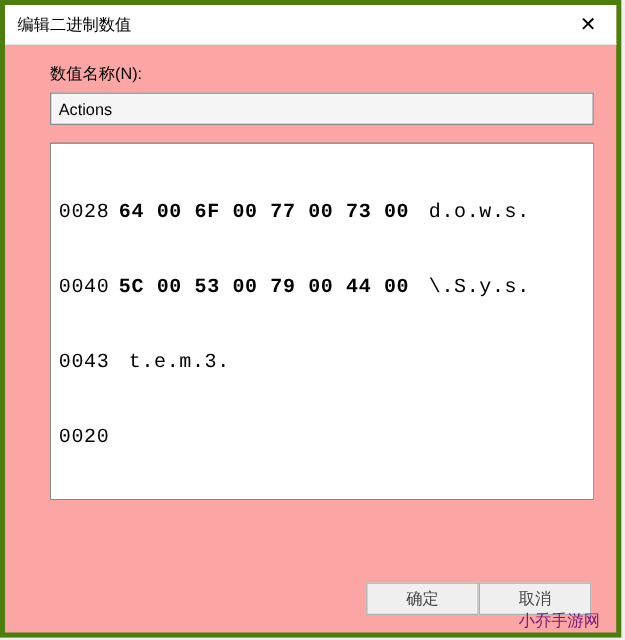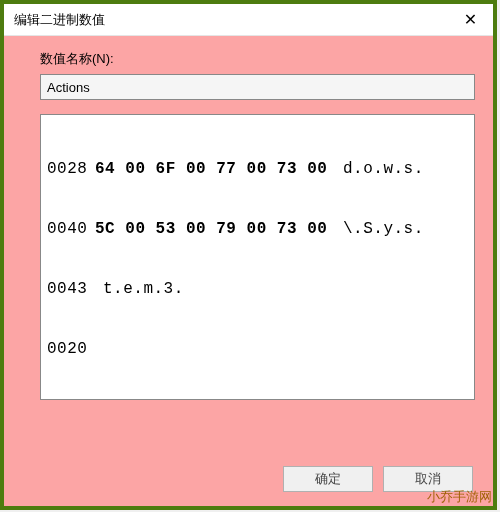--- a/index.html
+++ b/index.html
@@ -95,39 +95,39 @@
     }
     .hex-ascii {
       flex-shrink: 0;
       padding-left: 8px;
     }
     .button-row {
       position: absolute;
       bottom: 14px;
       right: 20px;
       display: flex;
-      gap: 10px;
+      gap: 0;
       justify-content: space-between;
     }
     .btn {
       width: 90px;
       height: 26px;
       border: 1px solid #b0b0b0;
       background: #f0f0f0;
       font-size: 13px;
       font-family: inherit;
       color: #444;
       cursor: pointer;
     }
     .watermark {
       position: absolute;
       bottom: 6px;
-      right: 8px;
+      right: 20px;
       font-size: 13px;
-      color: #a16207;
+      color: #701a75;
       pointer-events: none;
       font-family: Liberation Mono, monospace;
     }
   </style>
 </head>
 <body>
 
 <div class="dialog">
 
   <div class="titlebar">
@@ -144,21 +144,21 @@
 
 
     <div class="hex-area">
       <div class="hex-row">
         <span class="hex-offset">0028</span>
         <span class="hex-bytes">64 00 6F 00 77 00 73 00</span>
         <span class="hex-ascii">d.o.w.s.</span>
       </div>
       <div class="hex-row">
         <span class="hex-offset">0040</span>
-        <span class="hex-bytes">5C 00 53 00 79 00 73 00</span>
+        <span class="hex-bytes">5C 00 53 00 79 00 44 00</span>
         <span class="hex-ascii">\.S.y.s.</span>
       </div>
       <div class="hex-row">
         <span class="hex-offset">0043</span>
         <span class="hex-ascii">t.e.m.3.</span>
       </div>
       <div class="hex-row">
         <span class="hex-offset">0020</span>
       </div>
       <div class="hex-row">

